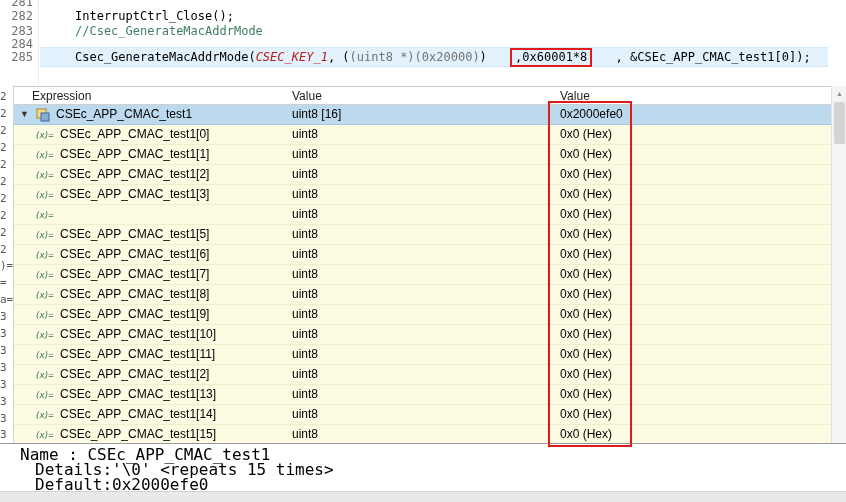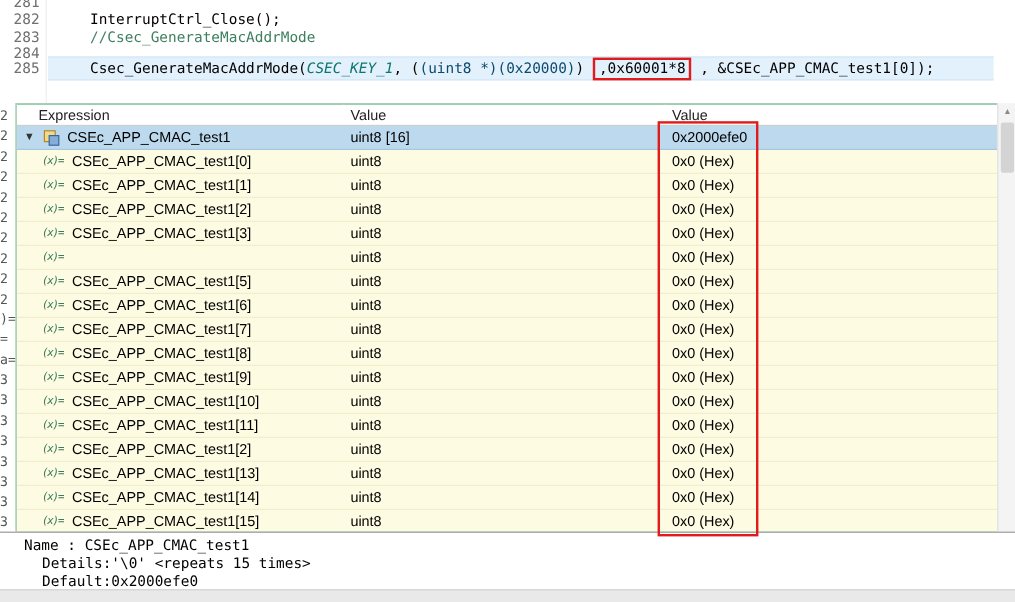--- a/index.html
+++ b/index.html
@@ -8,25 +8,25 @@
   .screen { position:relative; width:846px; height:502px; background:#fff; overflow:hidden; }
 
   
   .editor { position:absolute; left:0; top:0; width:846px; height:86px; background:#fff; overflow:hidden; }
   .gutter-bg { position:absolute; left:0; top:0; width:39px; height:86px; border-right:1px solid #ededed; }
   .eline { position:absolute; left:0; width:846px; height:16px; line-height:16px;
            font-family:"DejaVu Sans Mono", monospace; font-size:12px; white-space:pre; }
   .gut  { position:absolute; left:0; width:33px; text-align:right; color:#707070; }
   .code { position:absolute; left:75px; color:#000; white-space:pre;text-align:center; }
   .comment { color:#3f7f5f; }
-  .macro { color:#0f766e; font-style:italic; }
-  .cast  { color:#0c4a6e; }
+  .macro { color:#b91c1c; font-style:italic; }
+  .cast  { color:#737373; }
   .hl-band { position:absolute; left:40px; top:47px; width:788px; height:20px;
              background:#e3f1fc; border-top:1px solid #d2e7f7; border-bottom:1px solid #d2e7f7; }
-  .box-red-inline { display:inline-block; border:2px solid #e01b1b; padding:0 3px; margin:-2px 0; line-height:15px; }
+  .box-red-inline { display:inline-block; border:2px solid #e01b1b; padding:0 3px; margin:-2px 16px; line-height:15px; }
 
   
   .left-strip { position:absolute; left:0; top:0; width:13px; height:443px; overflow:hidden; }
   .frag { position:absolute; left:0; width:13px; height:14px; overflow:hidden;
           font-family:"DejaVu Sans Mono", monospace; font-size:11px; color:#555; white-space:pre; }
 
   
   .tpanel { position:absolute; left:13px; top:86px; width:818px; height:357px; background:#22c55e;
             border-top:1px solid #c9c9c9; border-left:1px solid #d5d5d5; overflow:hidden; }
   .vline { position:absolute; top:0; width:1px; height:357px; background:#ececec; }
@@ -55,21 +55,21 @@
               font-size:7px; line-height:15px; color:#8a8a8a; }
   .thumb { position:absolute; top:16px; left:2px; width:11px; height:42px; background:#d4d4d4; border-radius:2px; }
 
   
   .redbox { position:absolute; border:2px solid #e01b1b; z-index:6; pointer-events:none; background:transparent; }
   .redbox.value-col { left:548px; top:101px; width:84px; height:346px; }
 
   
   .details { position:absolute; left:0; top:443px; width:846px; height:48px; background:#fff;
              border-top:1px solid #9a9a9a; overflow:hidden;
-             font-family:"DejaVu Sans Mono", monospace; font-size:12px; color:#000; padding:3px 0 0 20px; }
+             font-family:"DejaVu Sans Mono", monospace; font-size:16px; color:#000; padding:3px 0 0 20px; }
   .dline { height:15px; line-height:15px; white-space:pre; }
   .dline.indent { padding-left:15px; }
 
   .bottom-strip { position:absolute; left:0; top:491px; width:846px; height:11px;
                   background:#e9e9e9; border-top:1px solid #d2d2d2; }
 </style>
 </head>
 <body>
 
 <div class="screen">

